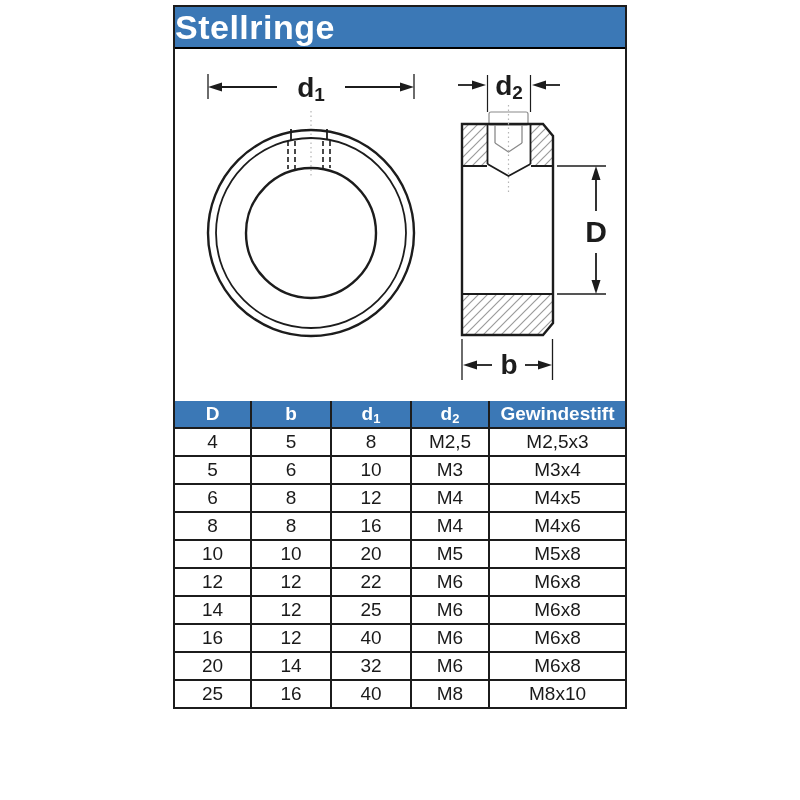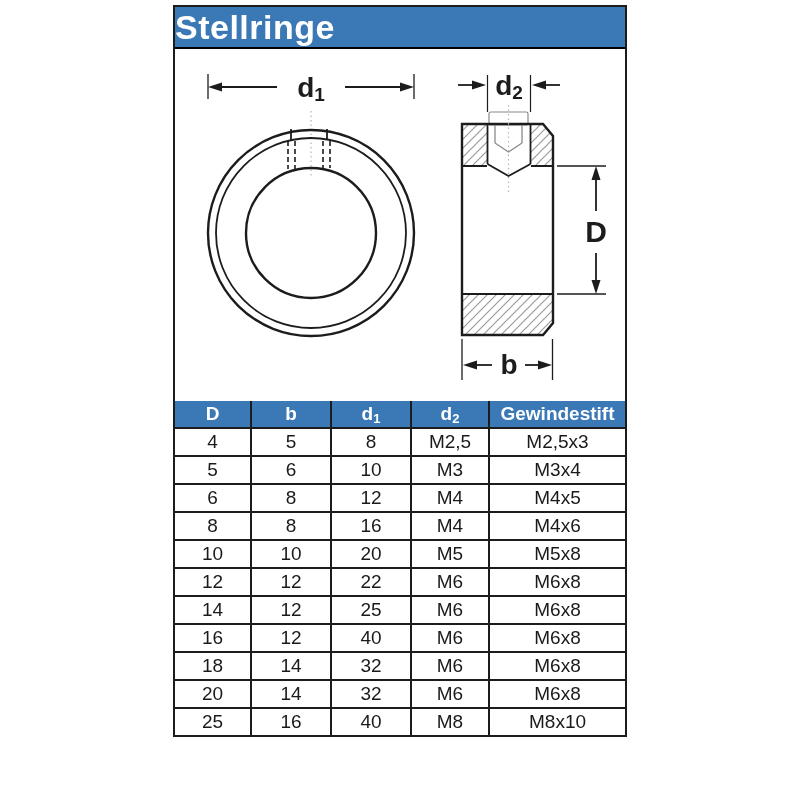--- a/index.html
+++ b/index.html
@@ -212,27 +212,20 @@
           <td>M6x8</td>
         </tr>
         <tr>
           <td>16</td>
           <td>12</td>
           <td>40</td>
           <td>M6</td>
           <td>M6x8</td>
         </tr>
         <tr>
-          <td>18</td>
-          <td>14</td>
-          <td>32</td>
-          <td>M6</td>
-          <td>M6x8</td>
-        </tr>
-        <tr>
           <td>20</td>
           <td>14</td>
           <td>32</td>
           <td>M6</td>
           <td>M6x8</td>
         </tr>
         <tr>
           <td>25</td>
           <td>16</td>
           <td>40</td>

